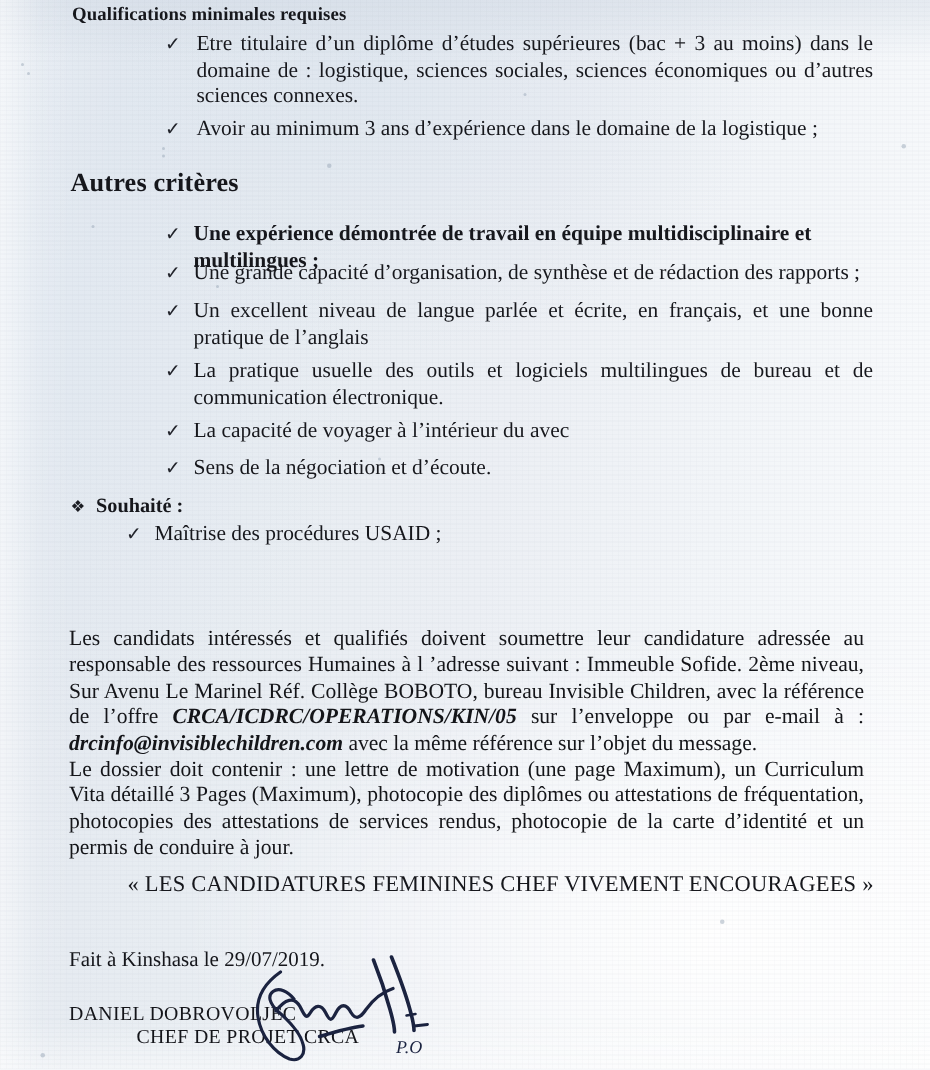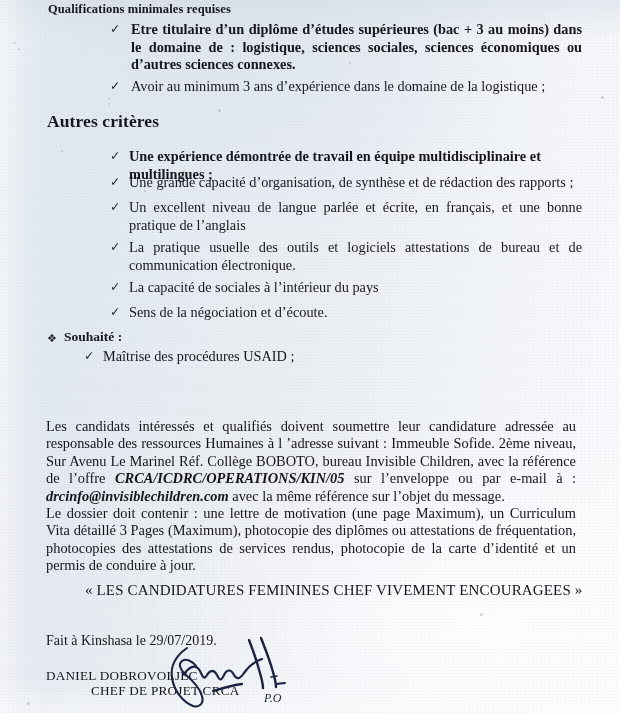--- a/index.html
+++ b/index.html
@@ -190,21 +190,21 @@
   <div class="speck" style="left:480px; top:613px; width:3px; height:3px;"></div>
   <div class="speck" style="left:252px; top:305px; width:2px; height:2px;"></div>
   <div class="speck" style="left:27px;  top:702px; width:3px; height:3px;"></div>
 
   <div id="content">
 
     <div class="abs sec-head-small" style="left:48px; top:2px;">Qualifications minimales requises</div>
 
     <div class="bullet-row" style="left:110px; top:21px; width:472px;">
       <span class="tick">✓</span>
-      <span class="bullet-text justify" style="left:21px; top:0; width:451px;font-weight:bold;">Etre titulaire d’un diplôme d’études supérieures (bac + 3 au moins) dans le domaine de : logistique, sciences sociales, sciences économiques ou d’autres sciences connexes.</span>
+      <span class="bullet-text justify" style="left:21px; top:0; width:451px;">Etre titulaire d’un diplôme d’études supérieures (bac + 3 au moins) dans le domaine de : logistique, sciences sociales, sciences économiques ou d’autres sciences connexes.</span>
     </div>
 
     <div class="bullet-row" style="left:110px; top:78px; width:472px;">
       <span class="tick">✓</span>
       <span class="bullet-text" style="left:21px; top:0; width:451px;">Avoir au minimum 3 ans d’expérience dans le domaine de la logistique ;</span>
     </div>
 
     <div class="abs sec-head-large" style="left:47px; top:111px;">Autres critères</div>
 
     <div class="bullet-row" style="left:110px; top:148px; width:472px;">
@@ -217,26 +217,26 @@
       <span class="bullet-text" style="left:19px; top:0; width:453px;">Une grande capacité d’organisation, de synthèse et de rédaction des rapports ;</span>
     </div>
 
     <div class="bullet-row" style="left:110px; top:199px; width:472px;">
       <span class="tick">✓</span>
       <span class="bullet-text justify" style="left:19px; top:0; width:453px;">Un excellent niveau de langue parlée et écrite, en français, et une bonne pratique de l’anglais</span>
     </div>
 
     <div class="bullet-row" style="left:110px; top:239px; width:472px;">
       <span class="tick">✓</span>
-      <span class="bullet-text justify" style="left:19px; top:0; width:453px;">La pratique usuelle des outils et logiciels attestations de bureau et de communication électronique.</span>
+      <span class="bullet-text justify" style="left:19px; top:0; width:453px;">La pratique usuelle des outils et logiciels multilingues de bureau et de communication électronique.</span>
     </div>
 
     <div class="bullet-row" style="left:110px; top:279px; width:472px;">
       <span class="tick">✓</span>
-      <span class="bullet-text" style="left:19px; top:0; width:453px;">La capacité de sociales à l’intérieur du pays</span>
+      <span class="bullet-text" style="left:19px; top:0; width:453px;">La capacité de voyager à l’intérieur du avec</span>
     </div>
 
     <div class="bullet-row" style="left:110px; top:304px; width:472px;">
       <span class="tick">✓</span>
       <span class="bullet-text" style="left:19px; top:0; width:453px;">Sens de la négociation et d’écoute.</span>
     </div>
 
     <div class="diamond-row" style="left:47px; top:329px; width:300px;">
       <span class="diamond">❖</span>
       <span class="diamond-label">Souhaité :</span>

